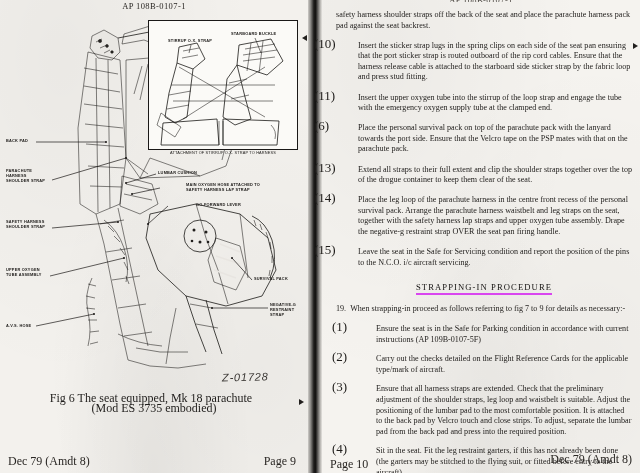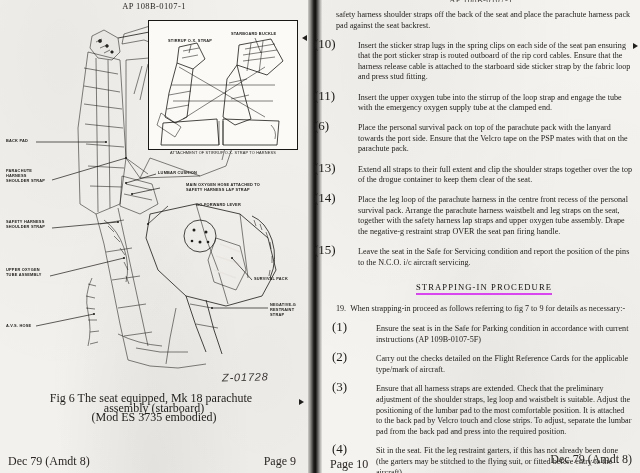--- a/index.html
+++ b/index.html
@@ -359,21 +359,20 @@
 SAFETY HARNESS LAP STRAP</div>
       <div class="callout" style="top:194px; left:196px;">GO-FORWARD LEVER</div>
       <div class="callout" style="top:268px; left:254px;">SURVIVAL PACK</div>
       <div class="callout" style="top:294px; left:270px;">NEGATIVE-G RESTRAINT
 STRAP</div>
 
       <div id="drawing-number">Z-01728</div>
 
       <div id="fig-caption">
         <span class="cap-line">Fig 6   The seat equipped, Mk 18 parachute</span>
-        <span class="cap-line">assembly (starboard)</span>
         <span class="cap-line">(Mod ES 3735 embodied)</span>
       </div>
     </div>
 
     <div class="footer" id="lf-date">Dec 79 (Amdt 8)</div>
     <div class="footer" id="lf-page">Page 9</div>
   </div>
 
   <div id="gutter"></div>
 

